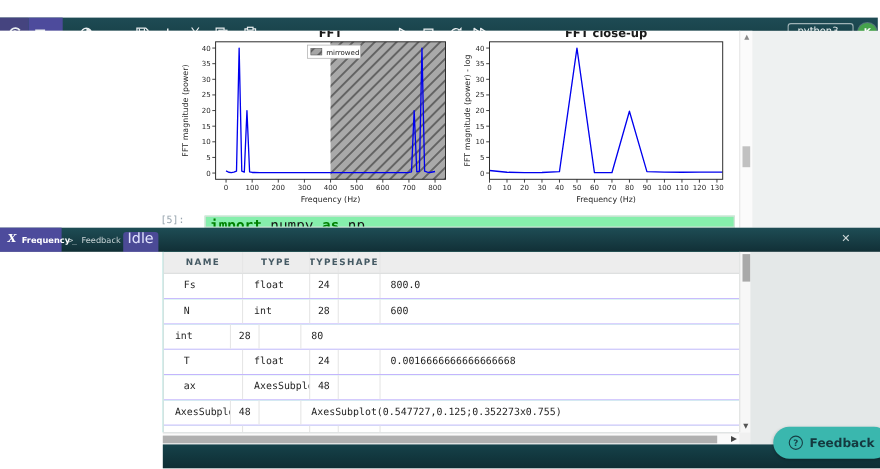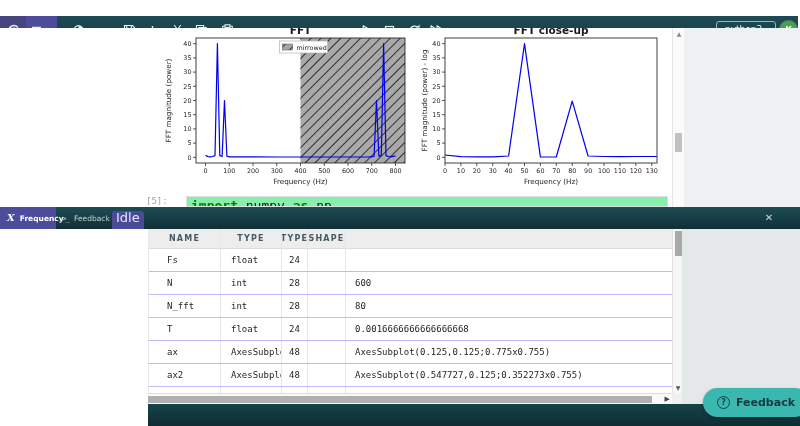--- a/index.html
+++ b/index.html
@@ -369,51 +369,49 @@
     <div class="c col-type">TYPE</div>
     <div class="c col-size">TYPE</div>
     <div class="c col-shape">SHAPE</div>
   </div>
   <div id="table-body">
       <div class="trow">
     <div class="c col-name">Fs</div>
     <div class="c col-type">float</div>
     <div class="c col-size">24</div>
     <div class="c col-shape"></div>
+    <div class="c col-content">800.0</div>
   </div>
       <div class="trow">
     <div class="c col-name">N</div>
     <div class="c col-type">int</div>
     <div class="c col-size">28</div>
     <div class="c col-shape"></div>
     <div class="c col-content">600</div>
   </div>
       <div class="trow">
-    <div class="c col-name">N_fft</div>
     <div class="c col-type">int</div>
     <div class="c col-size">28</div>
     <div class="c col-shape"></div>
     <div class="c col-content">80</div>
   </div>
       <div class="trow">
     <div class="c col-name">T</div>
     <div class="c col-type">float</div>
     <div class="c col-size">24</div>
     <div class="c col-shape"></div>
     <div class="c col-content">0.0016666666666666668</div>
   </div>
       <div class="trow">
     <div class="c col-name">ax</div>
     <div class="c col-type">AxesSubplot</div>
     <div class="c col-size">48</div>
     <div class="c col-shape"></div>
-    <div class="c col-content">AxesSubplot(0.125,0.125;0.775x0.755)</div>
-  </div>
-      <div class="trow">
-    <div class="c col-name">ax2</div>
+  </div>
+      <div class="trow">
     <div class="c col-type">AxesSubplot</div>
     <div class="c col-size">48</div>
     <div class="c col-shape"></div>
     <div class="c col-content">AxesSubplot(0.547727,0.125;0.352273x0.755)</div>
   </div>
       <div class="trow partial">
     <div class="c col-name"></div>
     <div class="c col-type"></div>
     <div class="c col-size"></div>
     <div class="c col-shape"></div>

